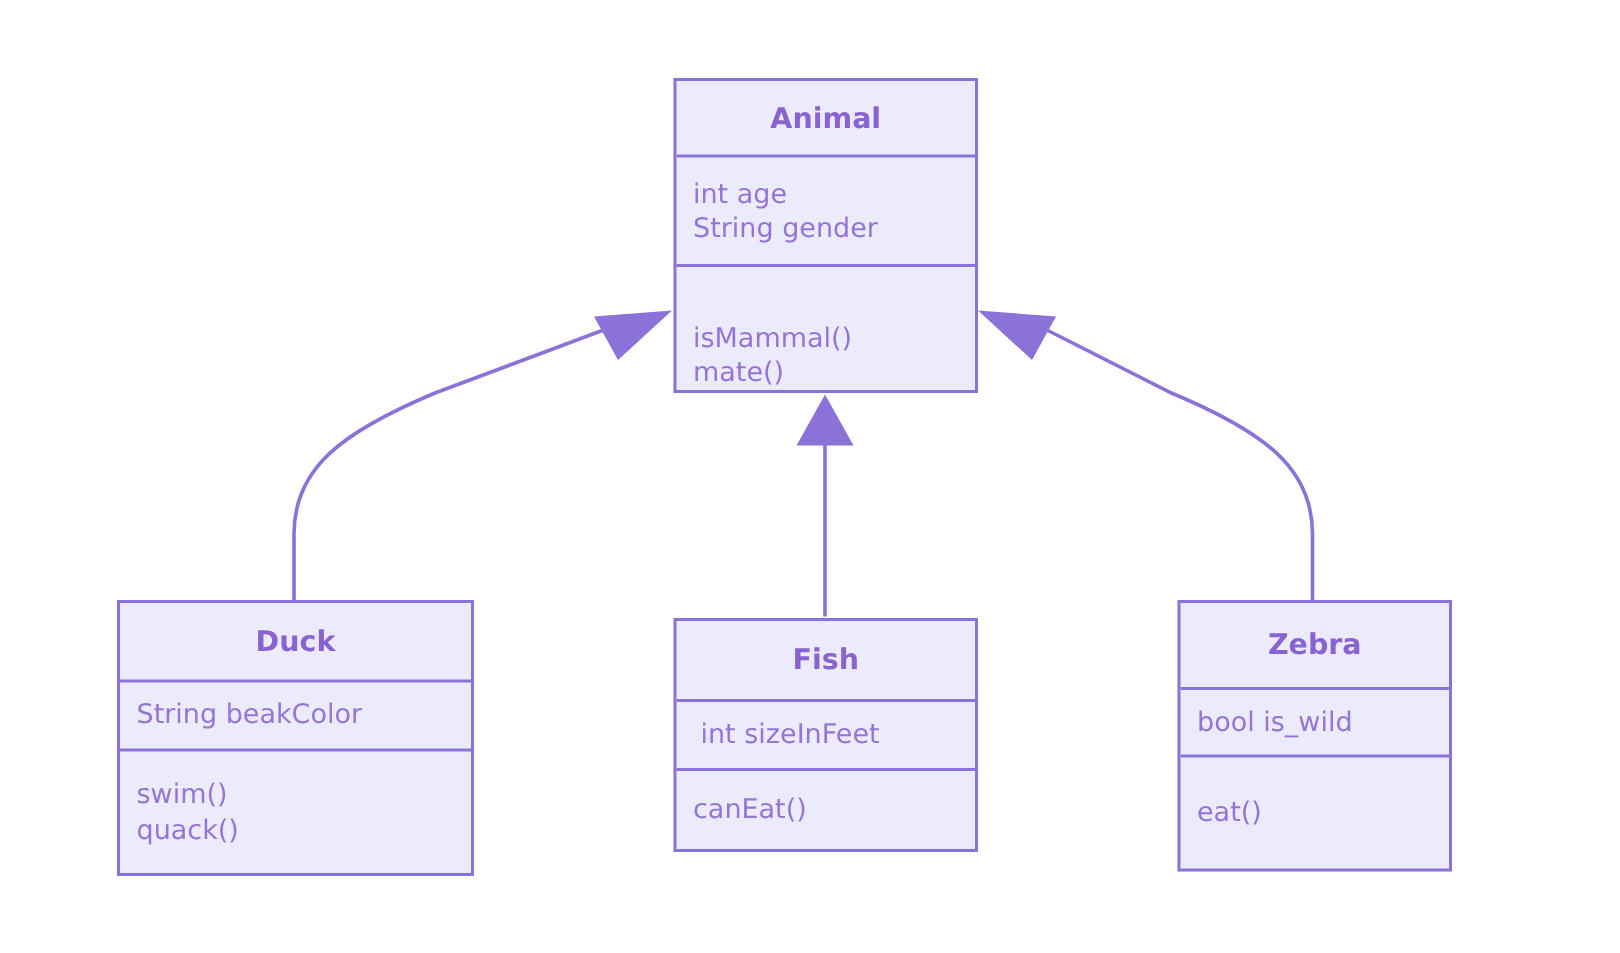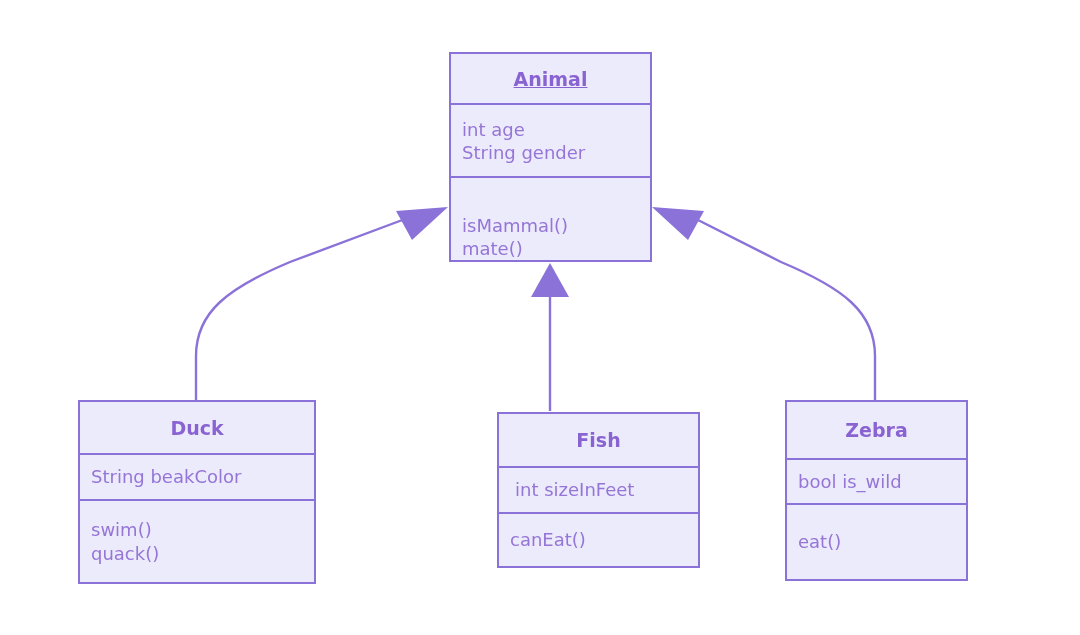--- a/index.html
+++ b/index.html
@@ -93,21 +93,21 @@
       <polygon class="edge-head" points="550,263 531,297 569,297"></polygon>
     </g>
 
     <g>
       <path class="edge-path" d="M 875 400 L 875 356 C 875 312 843 288 781 262 L 696 219"></path>
       <polygon class="edge-head" points="652,207 704,211 688,240"></polygon>
     </g>
   </svg>
 
   <div class="uml-class" style="left:449px; top:52px; width:203px; height:210px;">
-    <div class="uml-title" style="height:53px;text-decoration:underline;">Animal</div>
+    <div class="uml-title" style="height:53px;">Animal</div>
     <div class="uml-section uml-attrs" style="height:75px;">
       <div class="uml-line">int age</div>
       <div class="uml-line">String gender</div>
     </div>
     <div class="uml-section uml-methods" style="flex:1;margin-top:36px;">
       <div class="uml-line">isMammal()</div>
       <div class="uml-line">mate()</div>
     </div>
   </div>
 
@@ -115,21 +115,21 @@
     <div class="uml-title" style="height:53px;text-align:center;">Duck</div>
     <div class="uml-section uml-attrs" style="height:46px;">
       <div class="uml-line">String beakColor</div>
     </div>
     <div class="uml-section uml-methods" style="flex:1;">
       <div class="uml-line">swim()</div>
       <div class="uml-line">quack()</div>
     </div>
   </div>
 
-  <div class="uml-class" style="left:449px; top:412px; width:203px; height:156px;margin-left:48px;">
+  <div class="uml-class" style="left:449px; top:412px; width:203px; height:156px;">
     <div class="uml-title" style="height:54px;">Fish</div>
     <div class="uml-section uml-attrs" style="height:46px;padding-left:16px;">
       <div class="uml-line">int sizeInFeet</div>
     </div>
     <div class="uml-section uml-methods" style="flex:1;">
       <div class="uml-line">canEat()</div>
     </div>
   </div>
 
   <div class="uml-class" style="left:785px; top:400px; width:183px; height:181px;">

